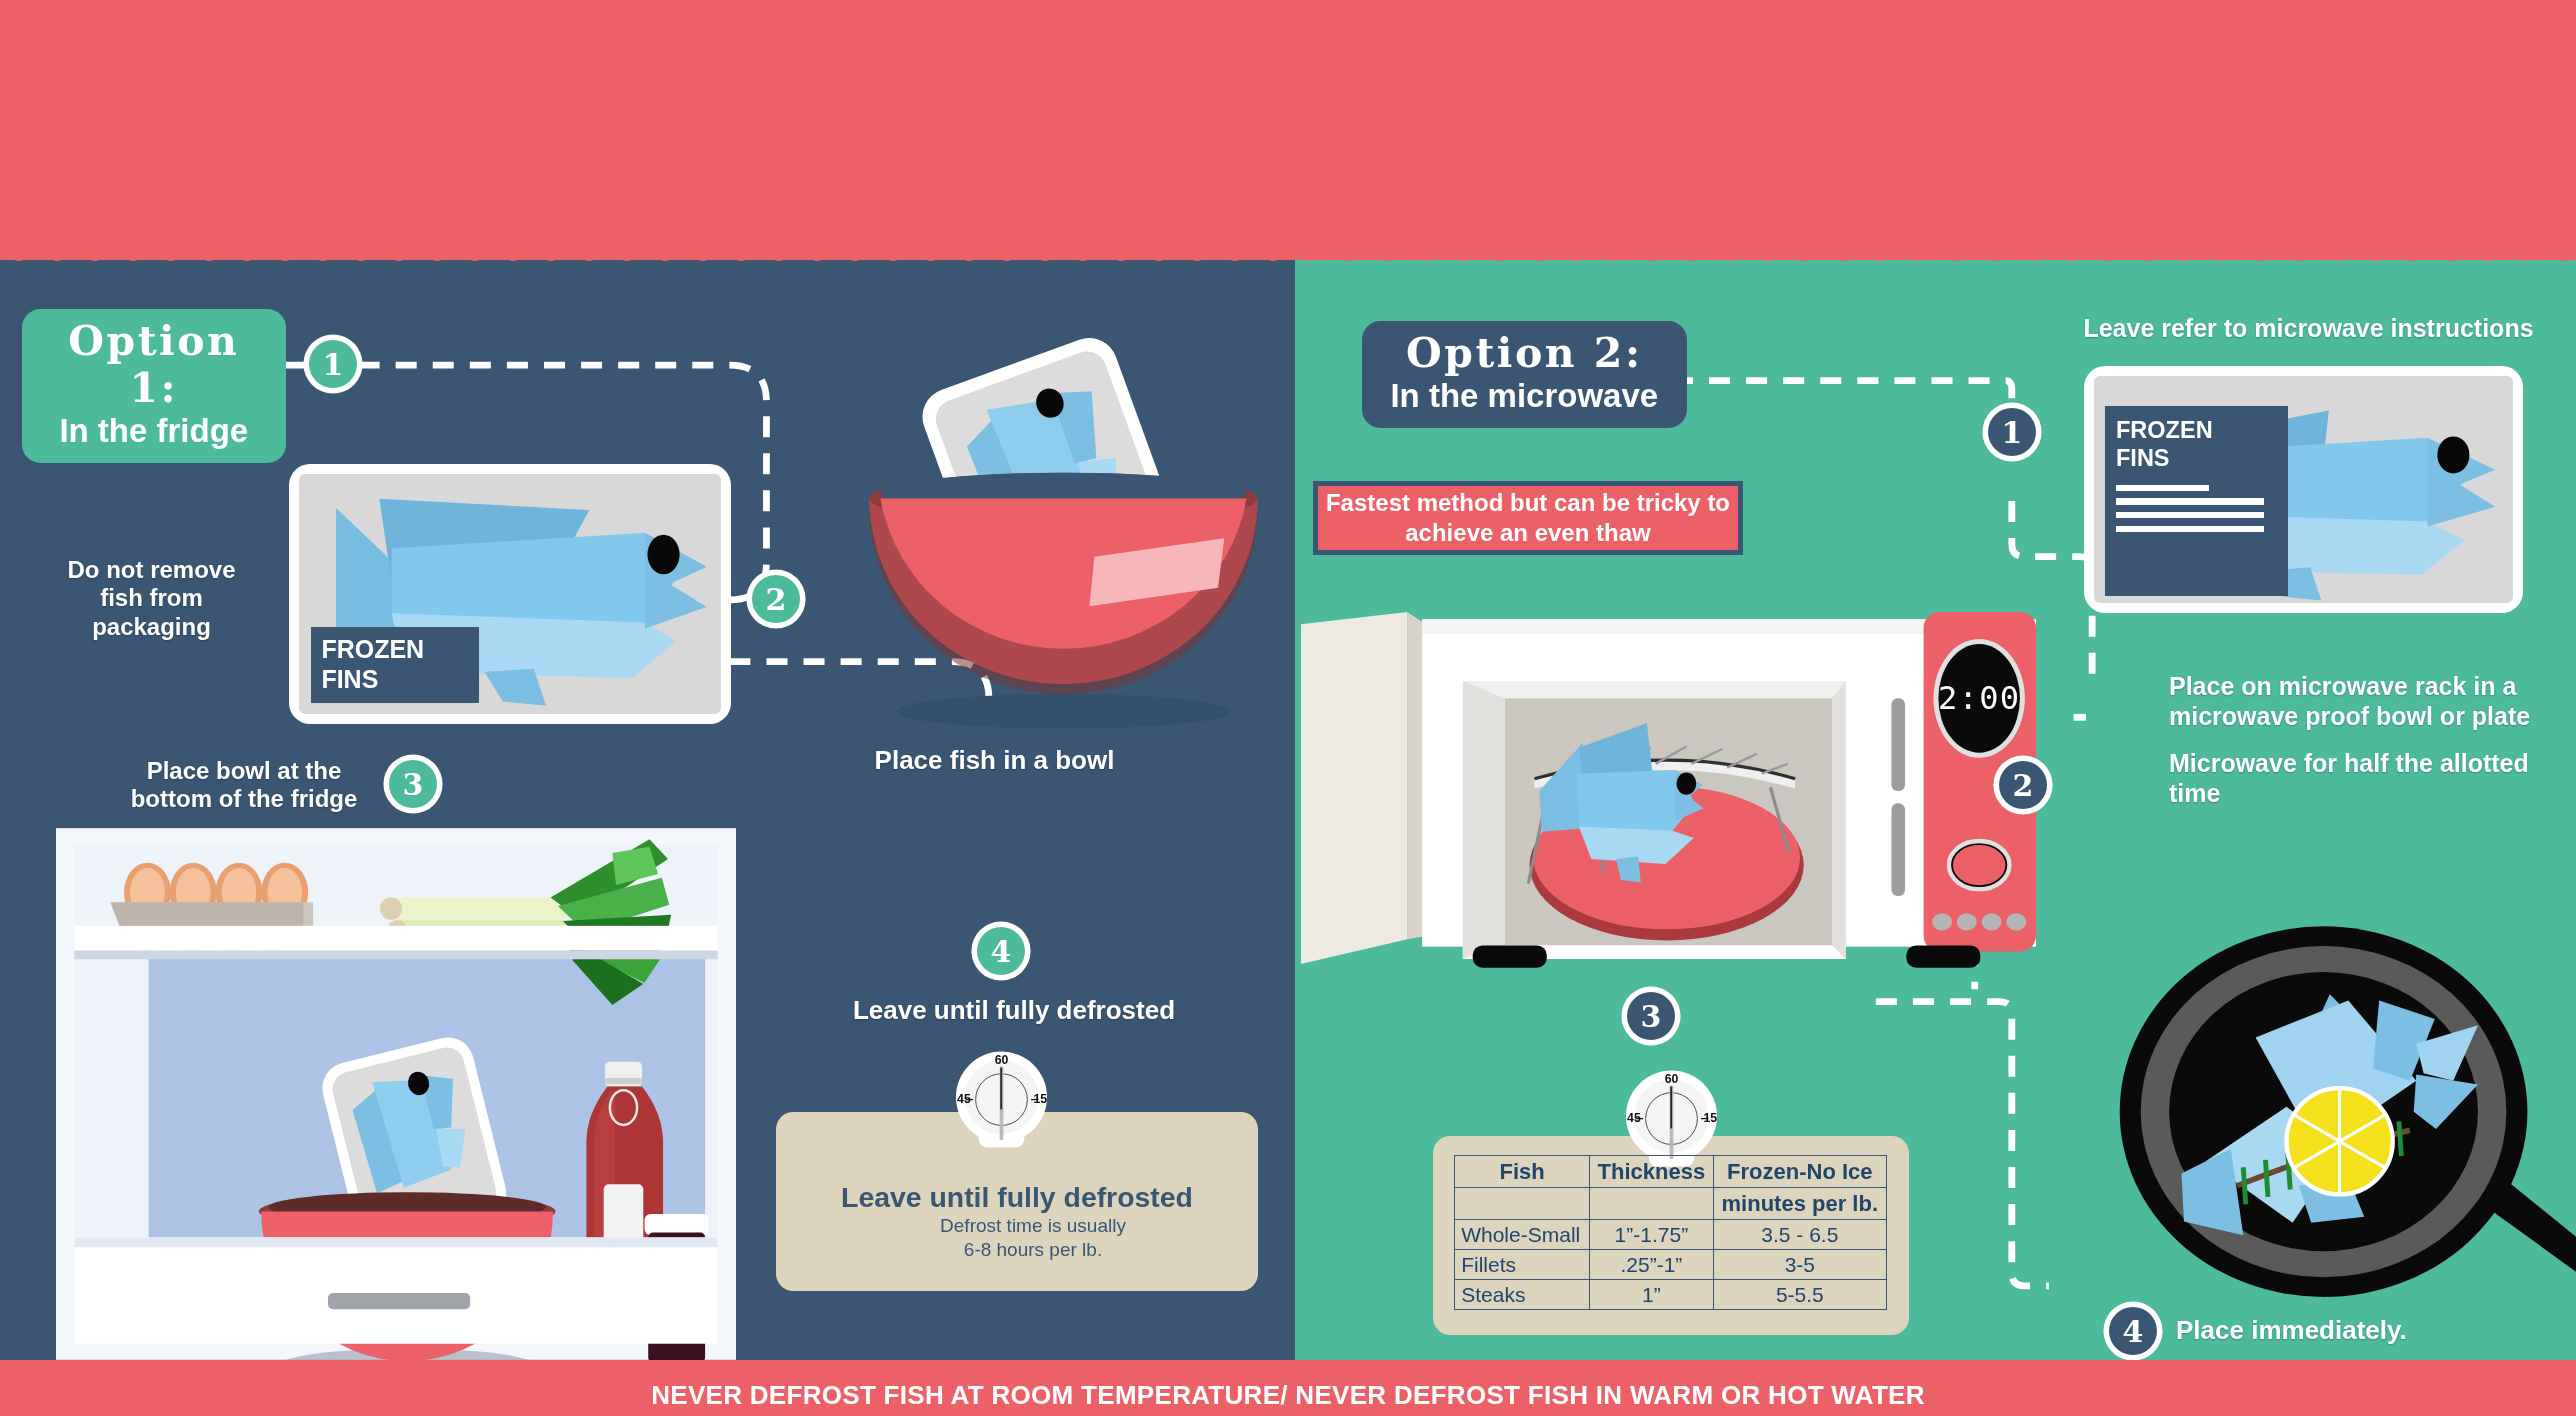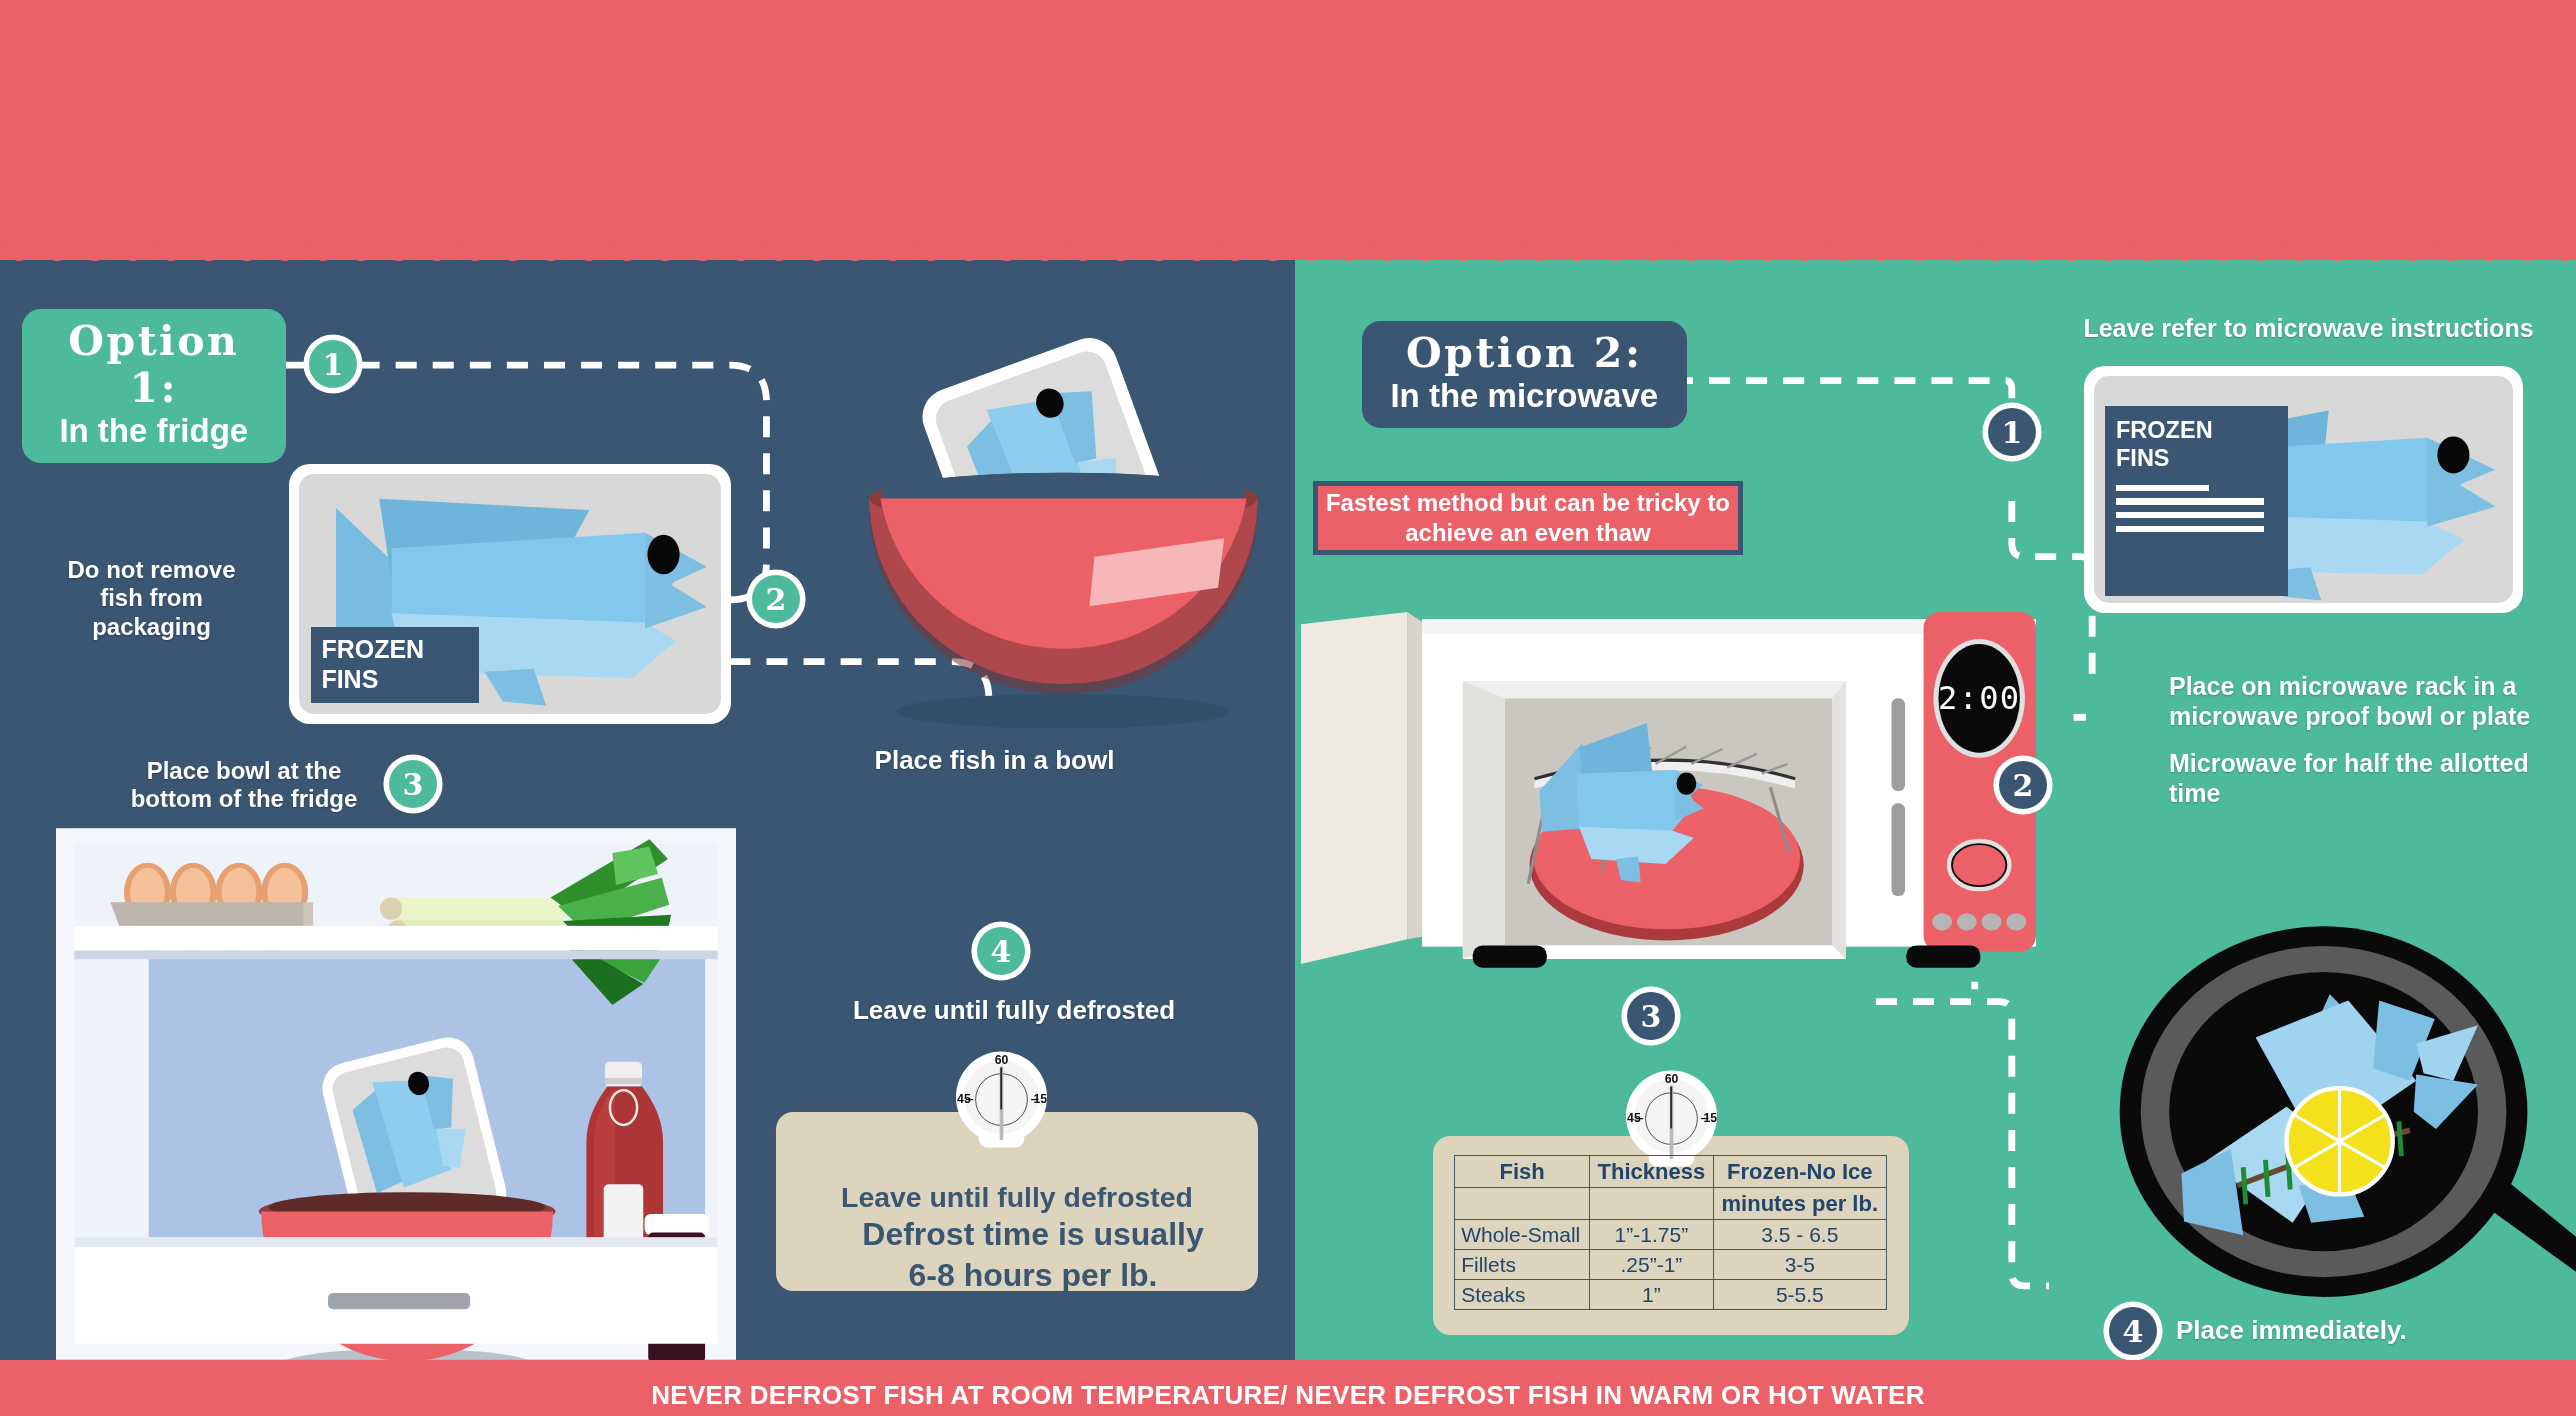--- a/index.html
+++ b/index.html
@@ -42,31 +42,31 @@
   .step.navy{background:#3a5672;}
 
   
   .lbl{position:absolute;color:#ffffff;font-weight:700;z-index:5;line-height:1.18;}
 
   
   .dash{position:absolute;z-index:3;pointer-events:none;}
 
   
   .pkg{position:absolute;background:#ffffff;border-radius:21px;padding:10px;z-index:4;box-sizing:border-box;}
-  .pkg-inner{width:100%;height:100%;background:#d8d8d8;border-radius:15px;position:relative;overflow:hidden;}
+  .pkg-inner{width:100%;height:100%;background:#d8d8d8;border-radius:6px;position:relative;overflow:hidden;}
   .pkg-label{position:absolute;background:#3a5672;color:#fff;font-weight:700;line-height:1.18;}
 
   .warn{position:absolute;background:#ec6168;border:5.6px solid #3a5672;z-index:5;
     display:flex;align-items:center;justify-content:center;text-align:center;}
   .warn span{color:#fff;font-weight:700;font-size:24px;line-height:1.25;}
 
   .beige{position:absolute;background:#ddd4bd;border-radius:17.3px;z-index:4;}
   .beige-txt{position:absolute;text-align:center;color:#3a5672;z-index:5;}
   .beige-txt .t1{font-weight:700;font-size:28.4px;line-height:1.2;}
-  .beige-txt .t2{font-weight:700;font-size:32px;line-height:1.28;padding-left:32px;}
+  .beige-txt .t2{font-weight:400;font-size:19px;line-height:1.28;padding-left:32px;}
 
   
   .timer{position:absolute;z-index:6;}
 
   
   .tbl-wrap{position:absolute;z-index:6;}
   table.ft{border-collapse:collapse;width:100%;}
   table.ft td,table.ft th{border:1.9px solid #3a5672;color:#22456b;font-size:21px;padding:2.5px 6.2px;
     font-family:"Liberation Sans",sans-serif;background:transparent;}
   table.ft th{font-weight:700;text-align:center;font-size:22px;}

